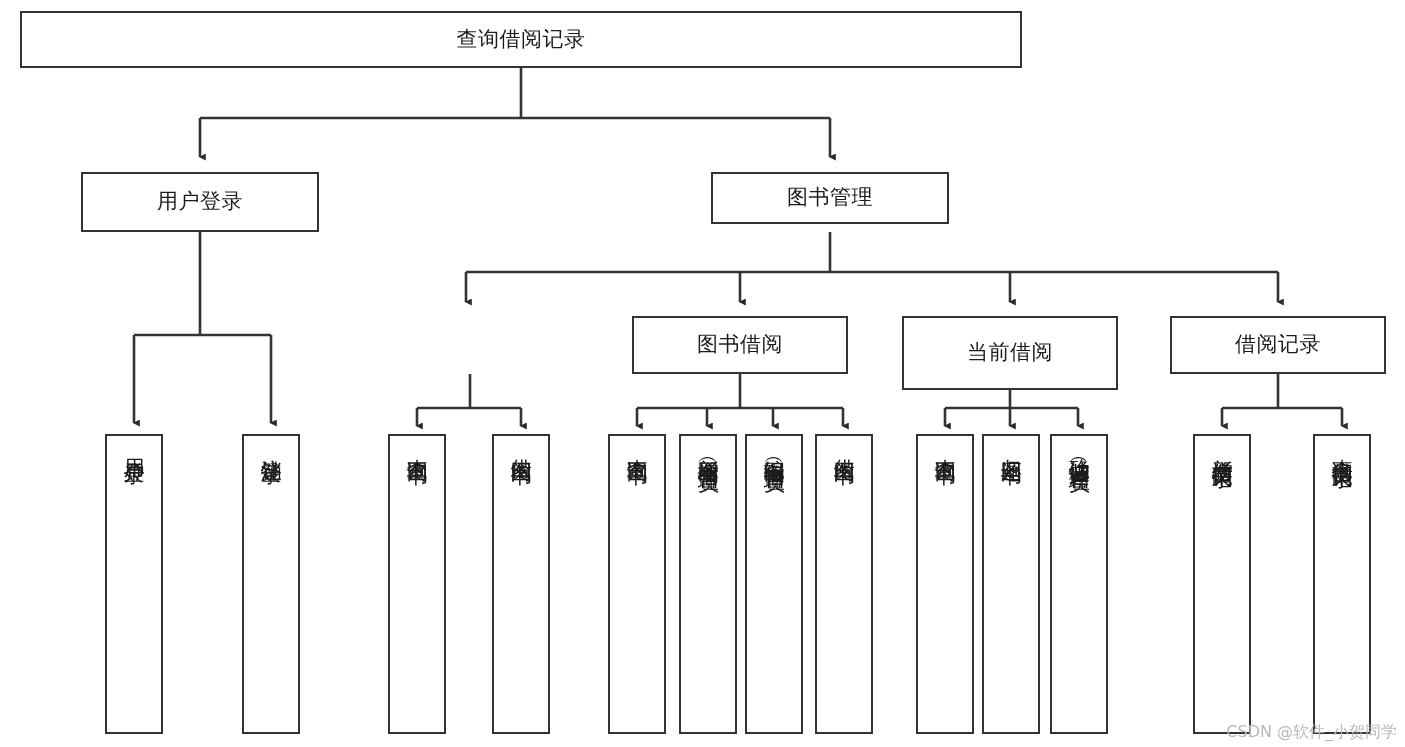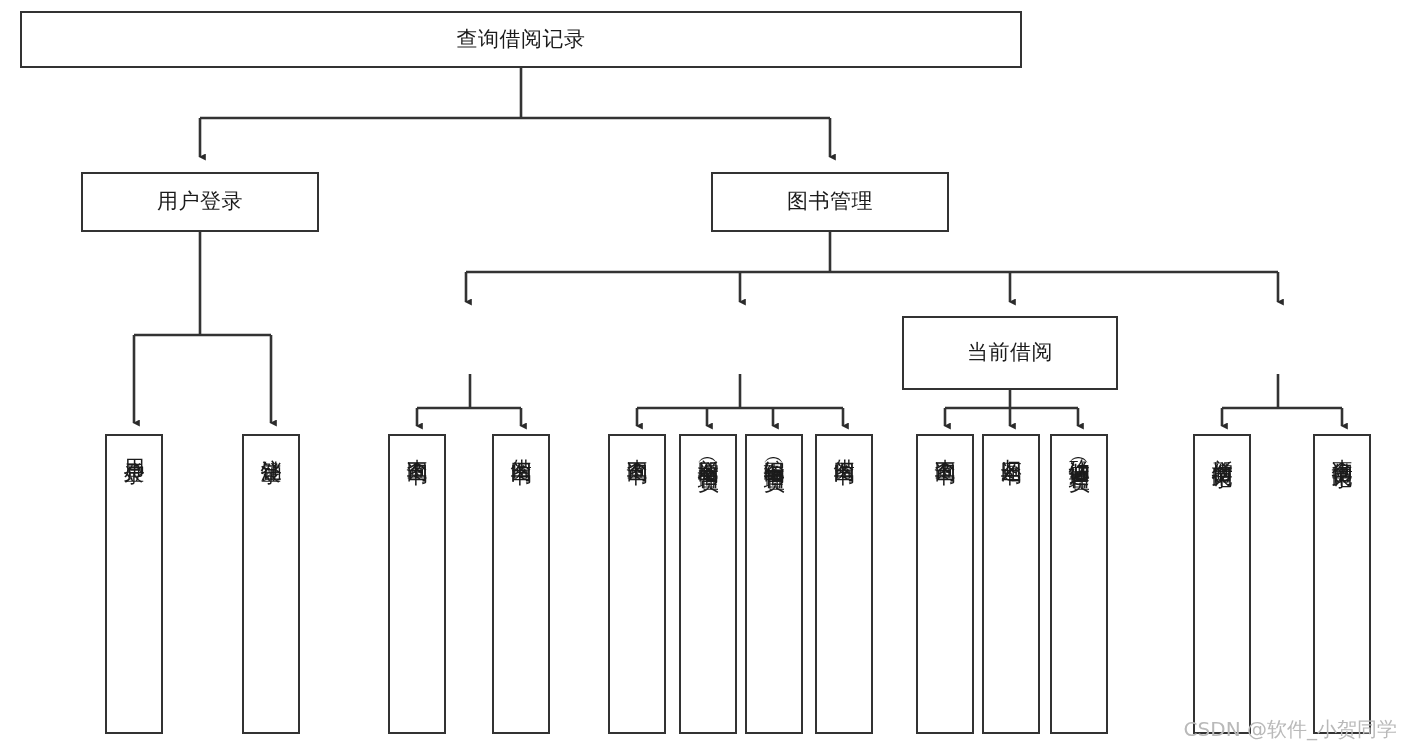--- a/index.html
+++ b/index.html
@@ -58,21 +58,21 @@
     text-orientation: upright;
     font-size: 21px;
     line-height: 1.35;
     letter-spacing: 2px;
     margin: 0 auto;
   }
   .watermark {
     position: absolute;
     right: 8px;
     bottom: 4px;
-    font-size: 20px;
+    font-size: 16px;
     color: #b9b9b9;
     white-space: nowrap;
     z-index: 5;
     font-family: "DejaVu Sans", "Liberation Sans", sans-serif;
   }
 </style>
 </head>
 <body>
 
 <div id="canvas">
@@ -127,26 +127,32 @@
     </g>
   </svg>
 
   <div class="node horiz" style="left:20px; top:11px; width:1002px; height:57px;">
     <span class="label">查询借阅记录</span>
   </div>
 
   <div class="node horiz" style="left:81px; top:172px; width:238px; height:60px;">
     <span class="label">用户登录</span>
   </div>
-  <div class="node horiz" style="left:711px; top:172px; width:238px; height:60px;">
+  <div class="node horiz" style="left:711px; top:172px; width:238px; height:52px;">
     <span class="label">图书管理</span>
   </div>
 
+  <div class="node horiz" style="left:632px; top:316px; width:216px; height:58px;">
+    <span class="label">图书借阅</span>
+  </div>
   <div class="node horiz" style="left:902px; top:316px; width:216px; height:74px;">
     <span class="label">当前借阅</span>
+  </div>
+  <div class="node horiz" style="left:1170px; top:316px; width:216px; height:58px;">
+    <span class="label">借阅记录</span>
   </div>
 
   <div class="node vert" style="left:105px; top:434px; width:58px; height:300px;">
     <span class="label">用户登录</span>
   </div>
   <div class="node vert" style="left:242px; top:434px; width:58px; height:300px;">
     <span class="label">注销登录</span>
   </div>
 
   <div class="node vert" style="left:388px; top:434px; width:58px; height:300px;">

